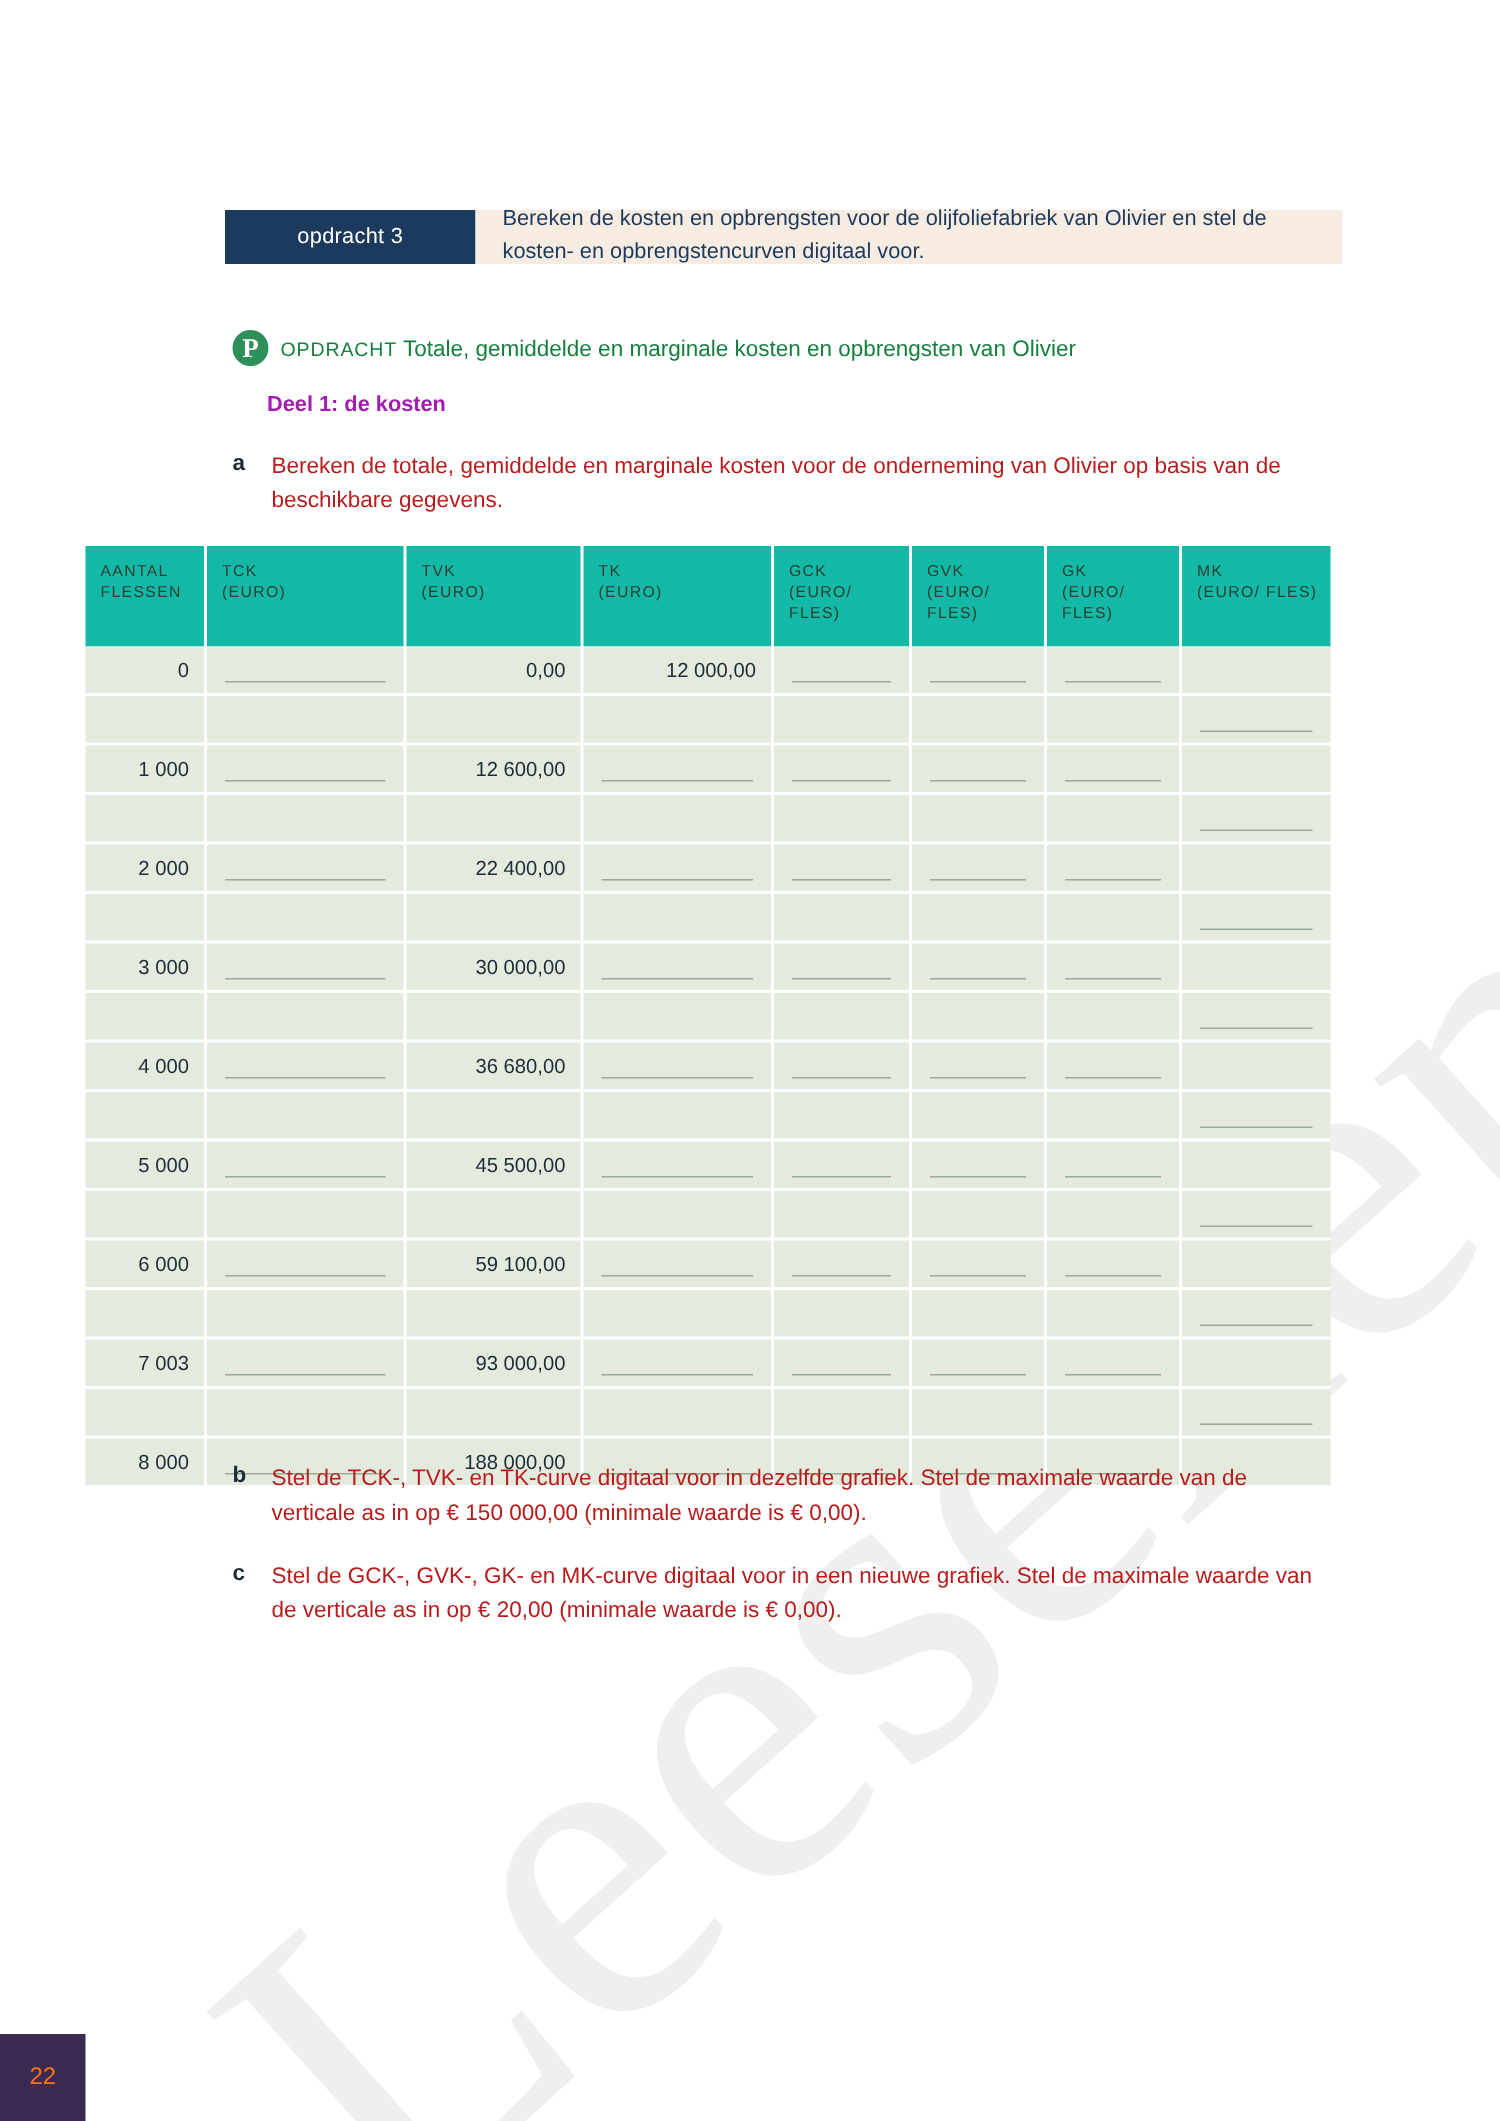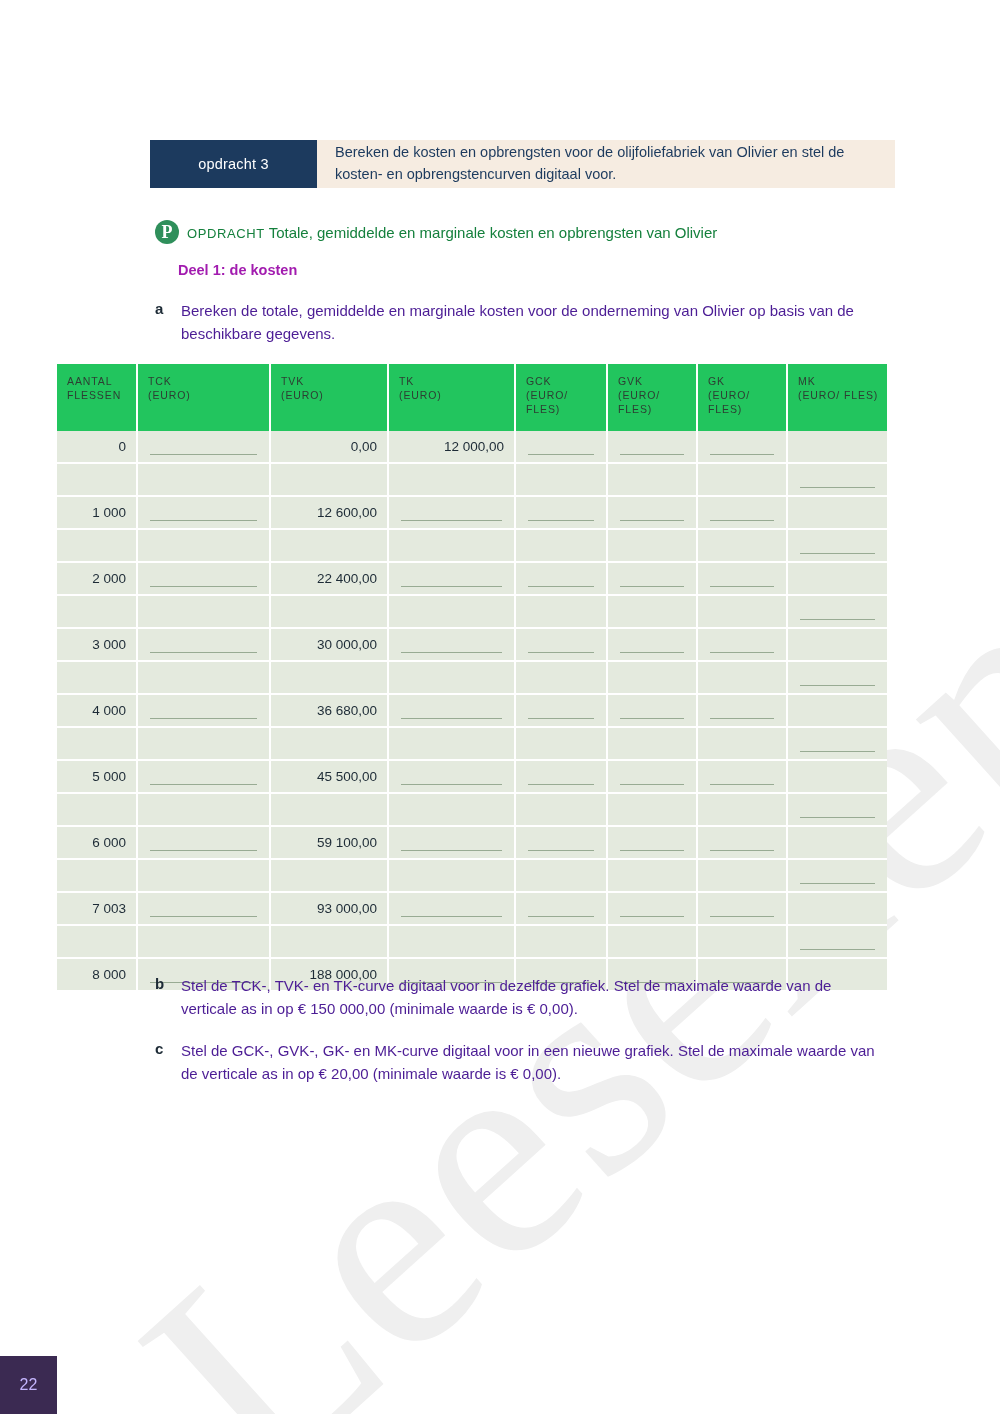--- a/index.html
+++ b/index.html
@@ -47,21 +47,21 @@
     width: 1000px;
     height: 1414px;
   }
 
   
   .opdracht-bar {
     position: absolute;
     left: 150px;
     top: 140px;
     width: 745px;
-    height: 48px;
+    height: 36px;
     display: flex;
     align-items: stretch;
   }
   .opdracht-tag {
     width: 167px;
     background: #1c3a5e;
     color: #ffffff;
     font-size: 14.5px;
     display: flex;
     align-items: center;
@@ -132,37 +132,37 @@
   .item-letter {
     font-weight: bold;
     color: #1d2b36;
     font-size: 15px;
     width: 12px;
     flex: none;
   }
   .item-text {
     font-size: 15px;
     line-height: 1.5;
-    color: #4c1d95;
+    color: #b91c1c;
   }
 
   
   .table-wrap {
     position: absolute;
     left: 57px;
     top: 364px;
     width: 830px;
   }
   table.costs {
     border-collapse: collapse;
     width: 830px;
     table-layout: fixed;
   }
   table.costs th {
-    background: #22c55e;
+    background: #14b8a6;
     color: #2d3e33;
     font-size: 10.5px;
     font-weight: normal;
     letter-spacing: 0.9px;
     text-align: left;
     vertical-align: top;
     padding: 10px 8px 14px 10px;
     line-height: 1.35;
     border-right: 2px solid #ffffff;
   }
@@ -225,21 +225,21 @@
   .item-c { top: 1040px; }
 
   
   .page-num {
     position: absolute;
     left: 0;
     bottom: 0;
     width: 57px;
     height: 58px;
     background: #3b2a52;
-    color: #c4b5fd;
+    color: #f97316;
     display: flex;
     align-items: center;
     justify-content: center;
     font-size: 16px;
   }
 </style>
 </head>
 <body>
 
 <div class="watermark">

